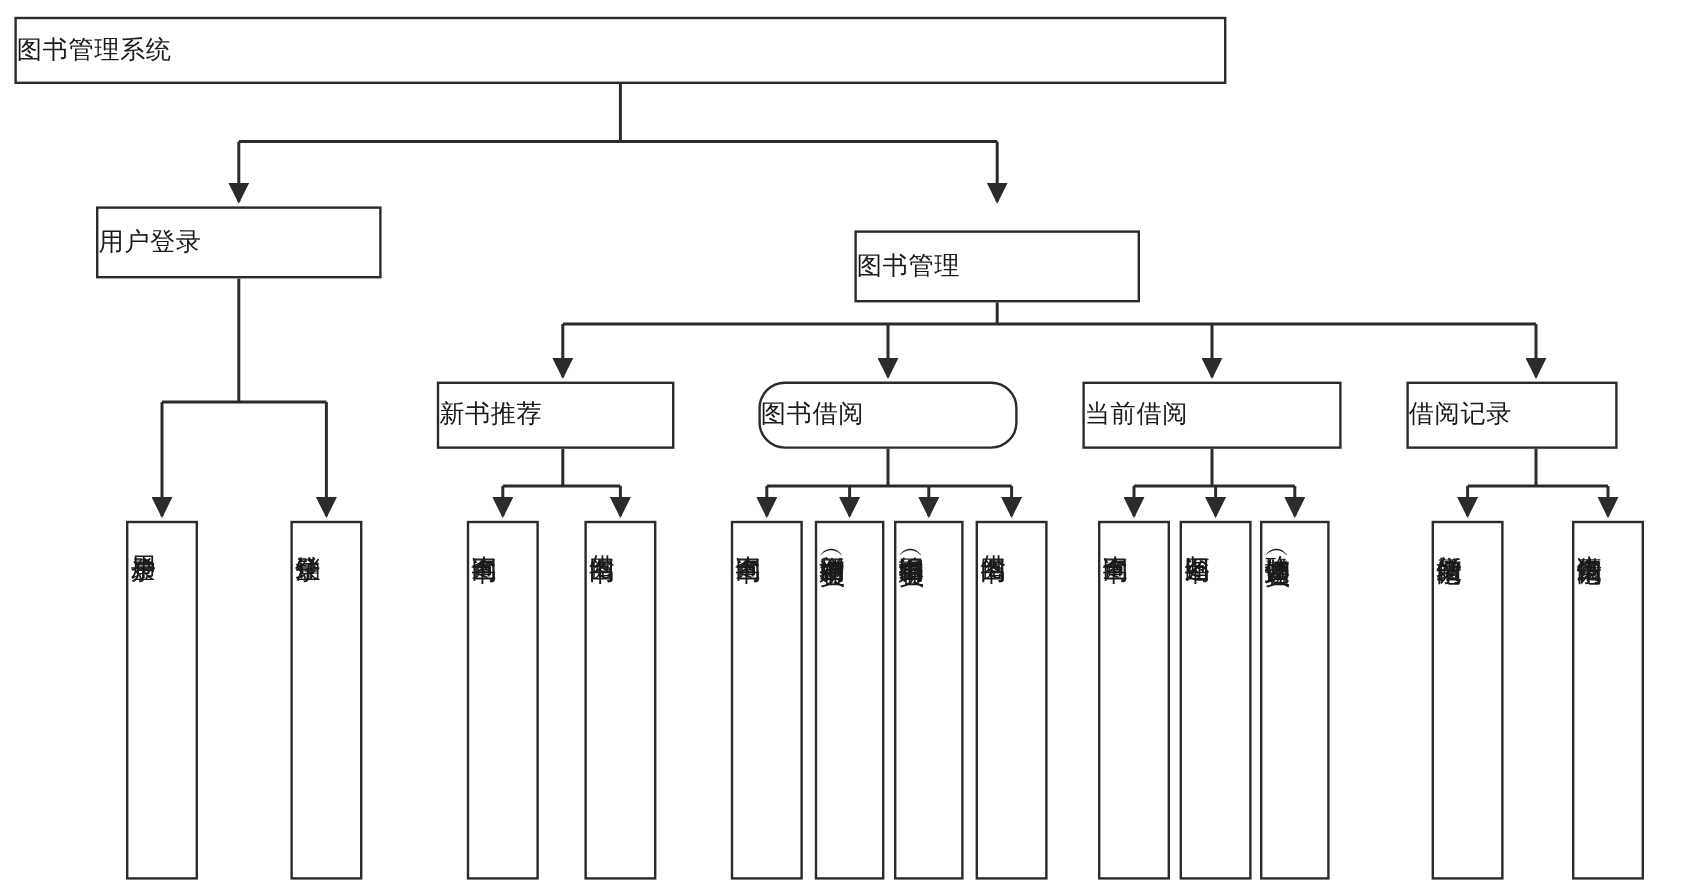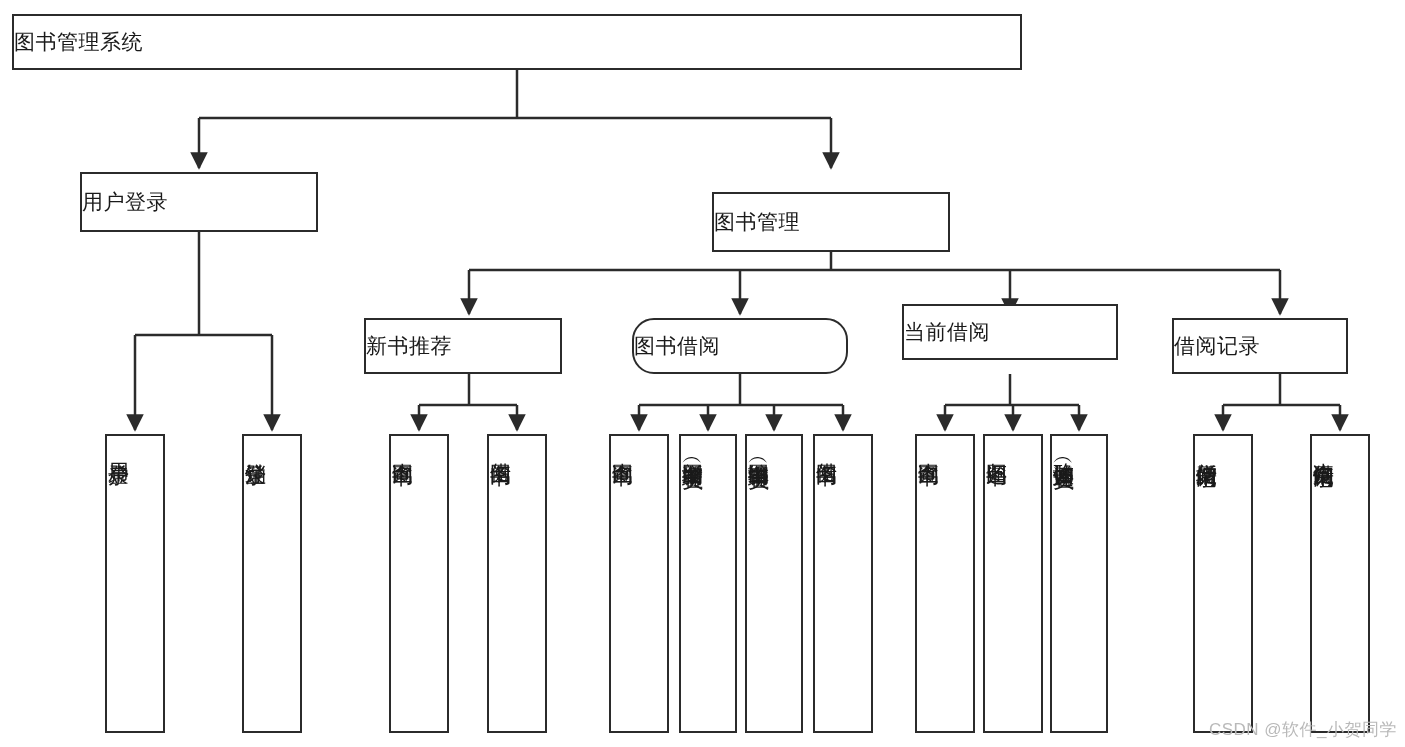--- a/index.html
+++ b/index.html
@@ -122,21 +122,21 @@
       </div>
       <div class="node horiz" style="left: 712px; top: 172px; width: 238px; height: 60px; margin-top: 20px;">
         <span class="node-label">图书管理</span>
       </div>
       <div class="node horiz" style="left: 364px; top: 318px; width: 198px; height: 56px;">
         <span class="node-label">新书推荐</span>
       </div>
       <div class="node horiz" style="left: 632px; top: 318px; width: 216px; height: 56px; border-radius: 22px;">
         <span class="node-label">图书借阅</span>
       </div>
-      <div class="node horiz" style="left: 902px; top: 304px; width: 216px; height: 56px;">
+      <div class="node horiz" style="left: 902px; top: 318px; width: 216px; height: 56px;">
         <span class="node-label">当前借阅</span>
       </div>
       <div class="node horiz" style="left: 1172px; top: 318px; width: 176px; height: 56px;">
         <span class="node-label">借阅记录</span>
       </div>
       <div class="node vert" style="left: 105px; top: 434px; width: 60px; height: 299px;">
         <span class="node-label">用户登录</span>
       </div>
       <div class="node vert" style="left: 242px; top: 434px; width: 60px; height: 299px;">
         <span class="node-label">注销登录</span>
@@ -169,14 +169,13 @@
         <span class="node-label">确认归还（管理员）</span>
       </div>
       <div class="node vert" style="left: 1193px; top: 434px; width: 60px; height: 299px;">
         <span class="node-label">新增借阅记录</span>
       </div>
       <div class="node vert" style="left: 1310px; top: 434px; width: 60px; height: 299px;">
         <span class="node-label">查询借阅记录</span>
       </div>
     </div>
 
-  <div id="watermark">CSDN @软件_小贺同学</div>
 </div>
 
 </body></html>

